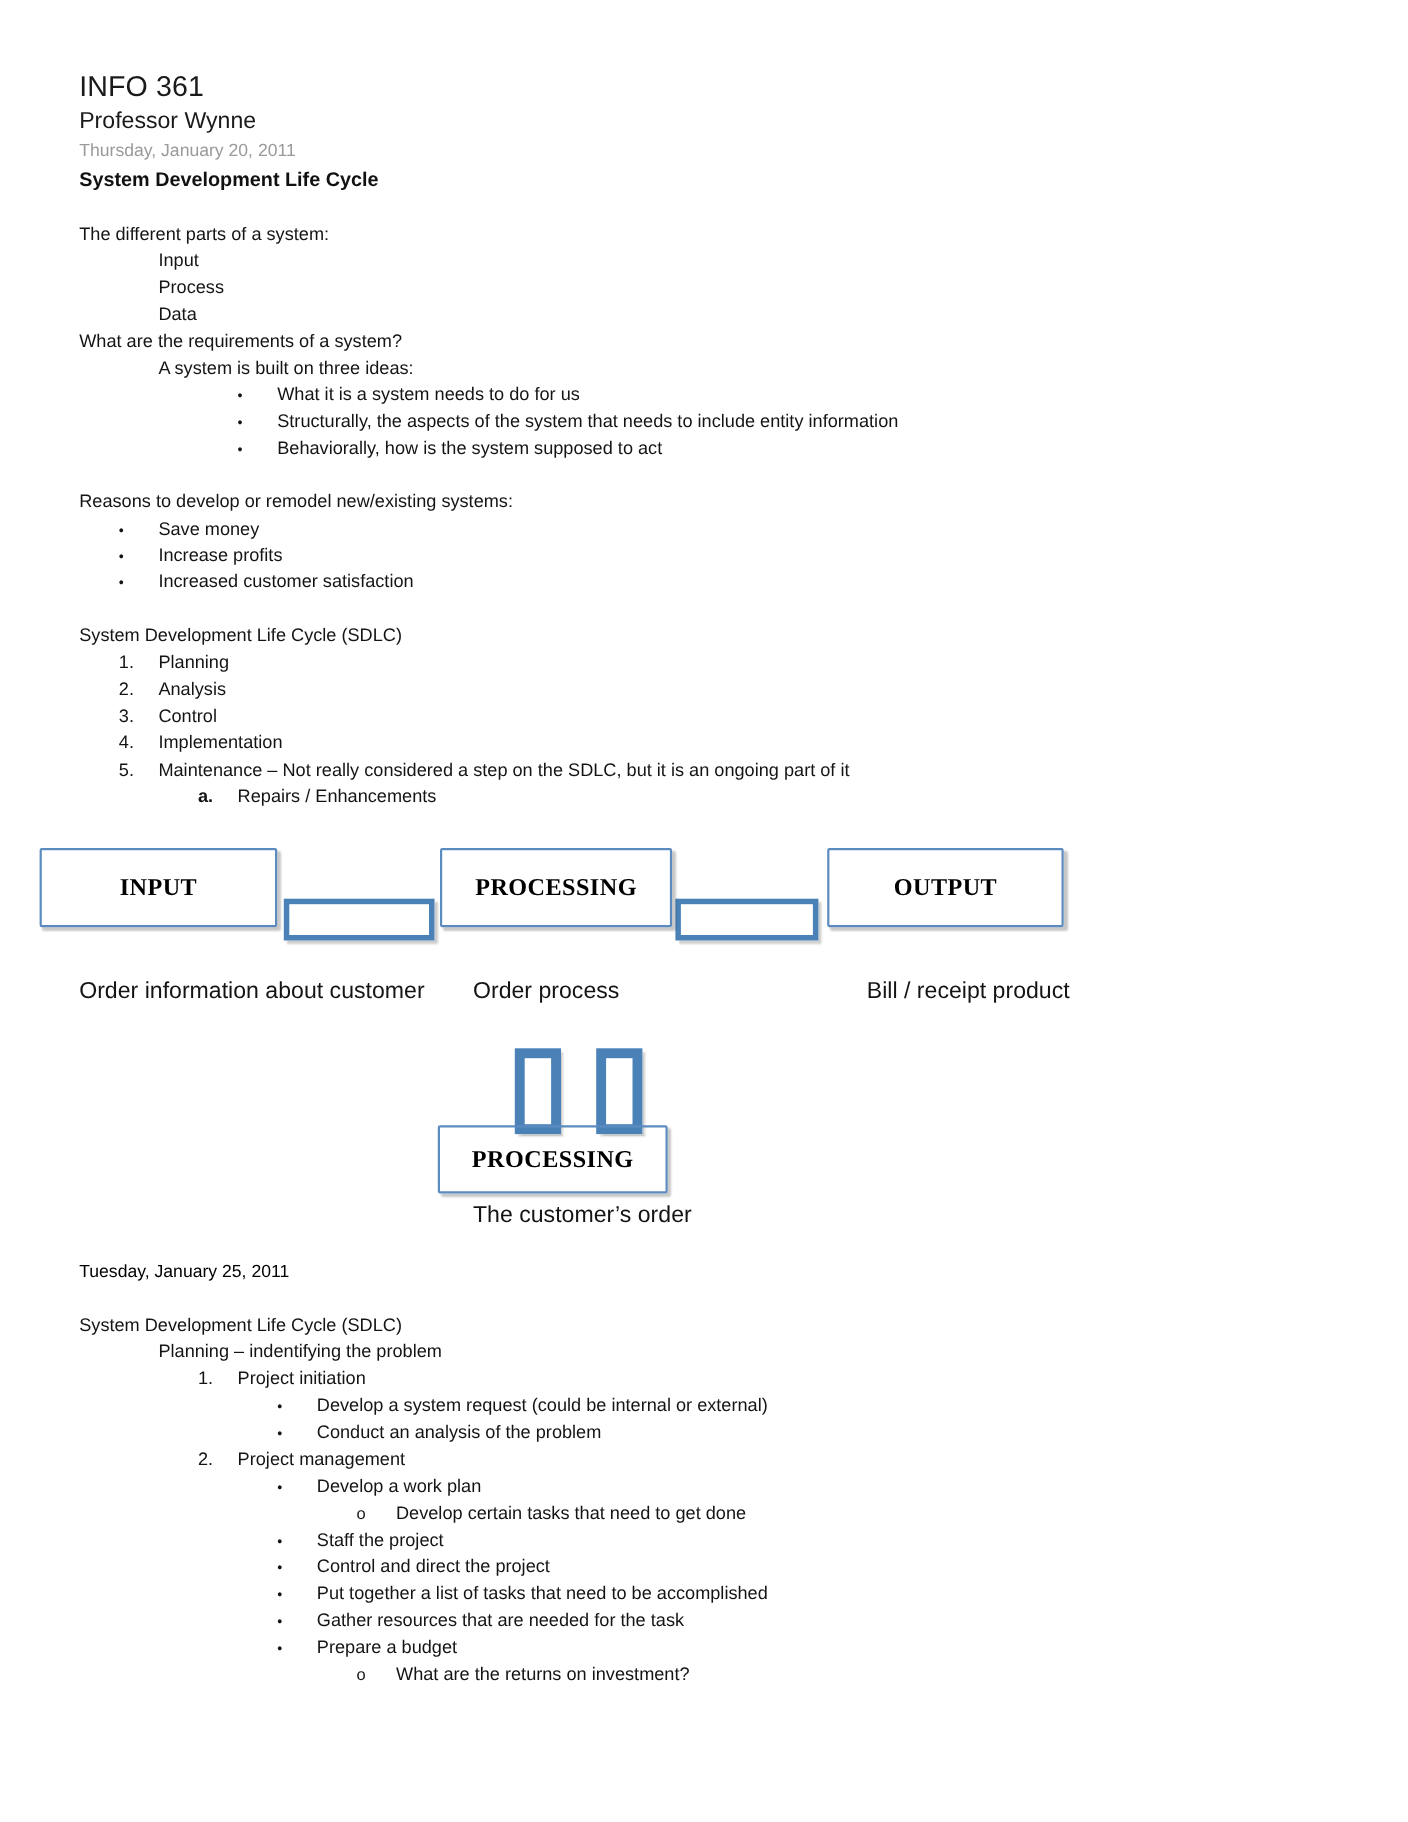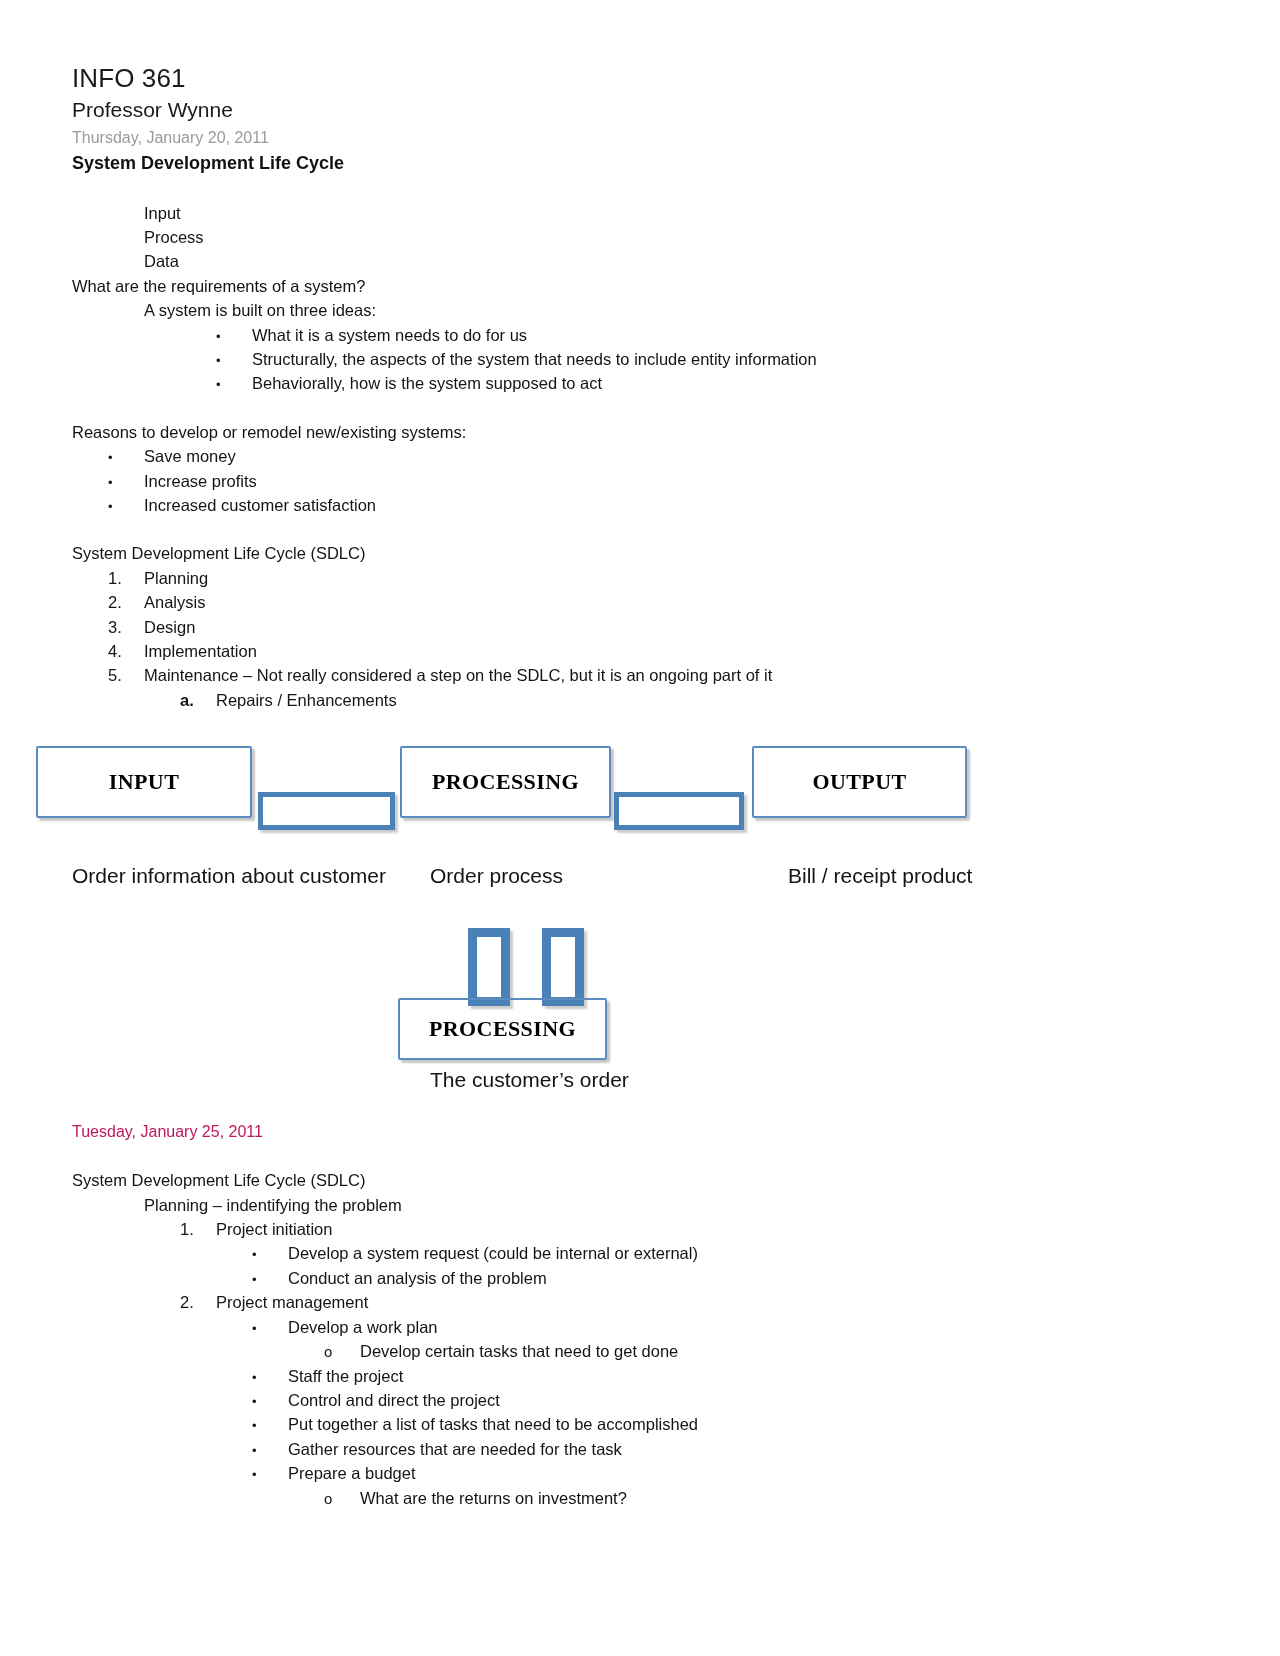--- a/index.html
+++ b/index.html
@@ -175,38 +175,39 @@
     position: absolute;
     box-sizing: border-box;
     background: #ffffff;
     border: 9px solid #4a82b8;
     box-shadow: 3px 3px 2px rgba(0,0,0,0.20);
   }
 
   
   .bottom-date {
     font-size: 16px;
-    color: #be185d;
+    color: #000000;
     line-height: 1.5;
     margin: 0;
   }
 </style>
 </head>
 <body>
 
 <div class="page">
   <div class="doc">
 
     <div class="course-title">INFO 361</div>
     <div class="professor">Professor Wynne</div>
     <div class="date-line">Thursday, January 20, 2011</div>
     <div class="section-title">System Development Life Cycle</div>
 
     <div class="spacer-line"></div>
 
+    <div class="para ind-0">The different parts of a system:</div>
     <div class="para ind-1">Input</div>
     <div class="para ind-1">Process</div>
     <div class="para ind-1">Data</div>
 
     <div class="para ind-0">What are the requirements of a system?</div>
     <div class="para ind-1">A system is built on three ideas:</div>
 
     <div class="row bul-deep">
       <span class="marker">•</span>
       <span class="row-text">What it is a system needs to do for us</span>
@@ -243,21 +244,21 @@
     <div class="row num-main">
       <span class="marker">1.</span>
       <span class="row-text">Planning</span>
     </div>
     <div class="row num-main">
       <span class="marker">2.</span>
       <span class="row-text">Analysis</span>
     </div>
     <div class="row num-main">
       <span class="marker">3.</span>
-      <span class="row-text">Design</span>
+      <span class="row-text">Control</span>
     </div>
     <div class="row num-main">
       <span class="marker">4.</span>
       <span class="row-text">Implementation</span>
     </div>
     <div class="row num-main">
       <span class="marker">5.</span>
       <span class="row-text">Maintenance – Not really considered a step on the SDLC, but it is an ongoing part of it</span>
     </div>
     <div class="row alpha-sub">

